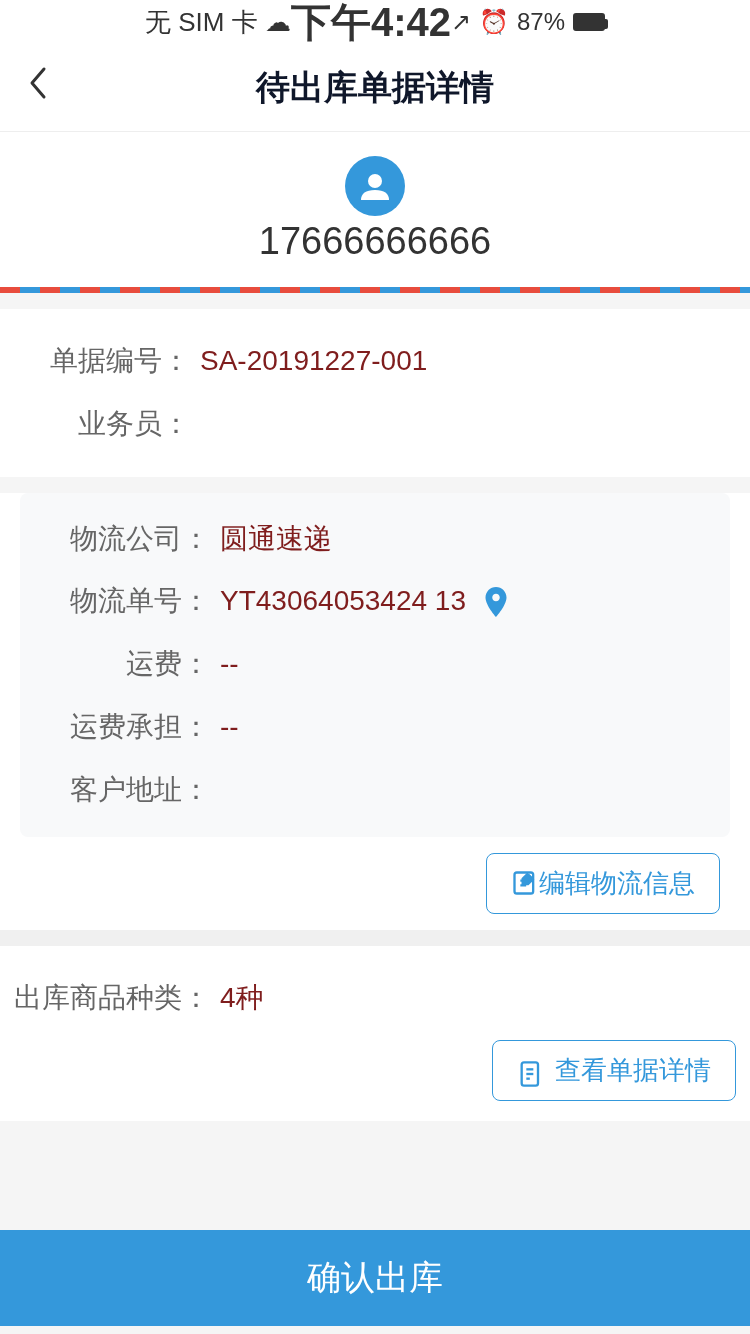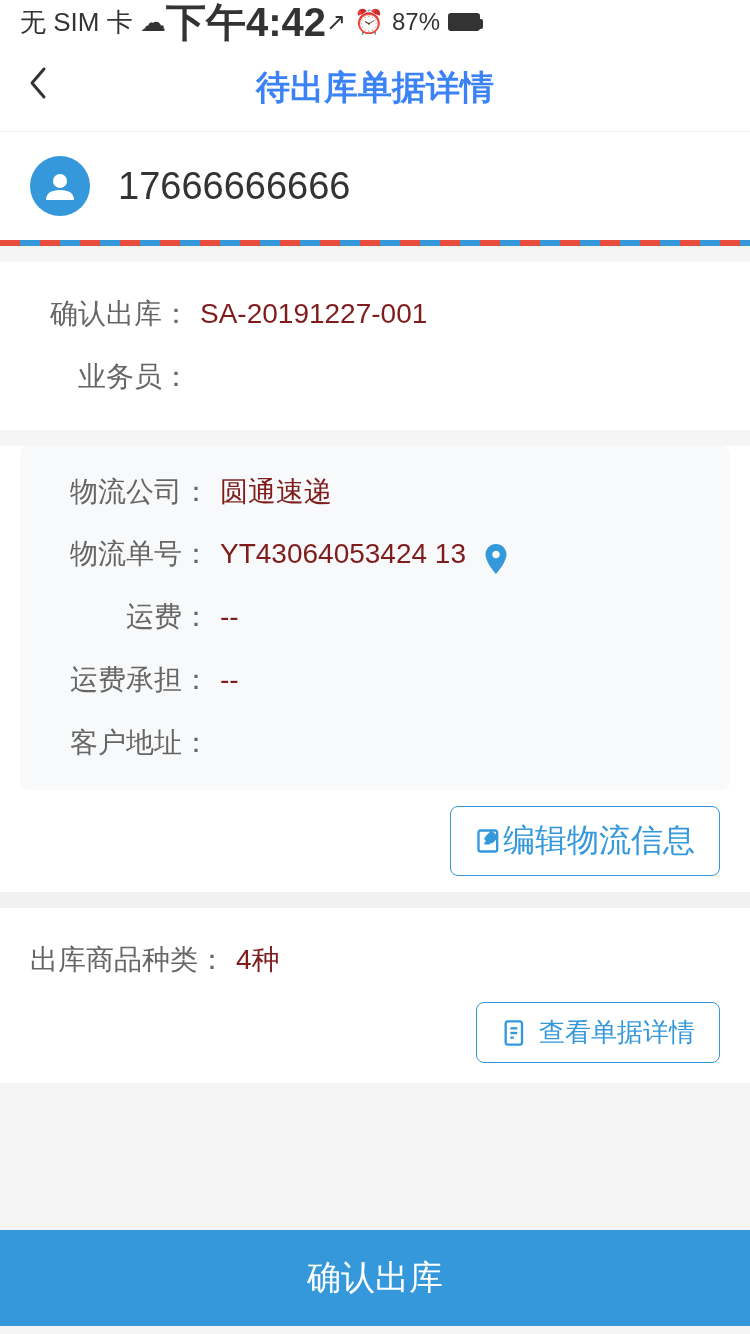--- a/index.html
+++ b/index.html
@@ -13,21 +13,21 @@
       color: #333;
     }
 
     
     .status-bar {
       width: 750px;
       height: 44px;
       background: #fff;
       display: flex;
       align-items: center;
-      justify-content: flex-start;
+      justify-content: center;
       padding: 0 20px;
       font-size: 26px;
       font-weight: 500;
     }
     .status-left {
       display: flex;
       align-items: center;
       gap: 8px;
     }
     .status-center {
@@ -55,41 +55,42 @@
     .nav-back {
       position: absolute;
       left: 24px;
       font-size: 40px;
       color: #333;
       cursor: pointer;
     }
     .nav-title {
       font-size: 34px;
       font-weight: 600;
-      color: #3b82f6;
+      color: #0f172a;
     }
 
     
     .dashed-divider {
       width: 750px;
       height: 6px;
       background: repeating-linear-gradient(
         90deg,
         #e84c3d 0px, #e84c3d 20px,
         #3498db 20px, #3498db 40px
       );
     }
 
     
     .customer-header {
       background: #fff;
       padding: 24px 30px;
       display: flex;
       align-items: center;
-      gap: 28px;
+      gap: 4px;
+      flex-direction: column;
     }
     .avatar-icon {
       width: 60px;
       height: 60px;
       border-radius: 50%;
       background: #3498db;
       display: flex;
       align-items: center;
       justify-content: center;
     }
@@ -128,21 +129,21 @@
       flex-shrink: 0;
     }
     .info-value {
       color: #7f1d1d;
       font-size: 28px;
       flex: 1;
       margin-left: 10px;
     }
     .info-value.with-icon {
       display: flex;
-      align-items: flex-end;
+      align-items: center;
       gap: 12px;
     }
 
     .location-icon {
       width: 36px;
       height: 36px;
       fill: #3498db;
       flex-shrink: 0;
       cursor: pointer;
     }
@@ -156,21 +157,21 @@
     }
 
     
     .edit-btn {
       display: flex;
       align-items: center;
       border: 1.5px solid #3498db;
       border-radius: 8px;
       padding: 12px 24px;
       color: #3498db;
-      font-size: 32px;
+      font-size: 26px;
       cursor: pointer;
       background: #fff;
       font-family: Liberation Mono, monospace;
     }
     .edit-btn-icon {
       width: 28px;
       height: 28px;
       stroke: #3498db;
       fill: none;
       stroke-width: 2;
@@ -178,21 +179,21 @@
     .btn-row {
       display: flex;
       justify-content: flex-end;
       padding: 16px 30px;
       background: #fff;
     }
 
     
     .view-btn {
       display: flex;
-      align-items: center;
+      align-items: flex-end;
       gap: 10px;
       border: 1.5px solid #3498db;
       border-radius: 8px;
       padding: 12px 24px;
       color: #3498db;
       font-size: 26px;
       cursor: pointer;
       background: #fff;
     }
     .view-btn-icon {
@@ -205,21 +206,21 @@
 
     
     .section-divider {
       height: 16px;
       background: #f0f0f0;
     }
 
     
     .summary-section {
       background: #fff;
-      padding: 30px 30px 20px;
+      padding: 30px 14px 20px;
     }
 
     
     .confirm-btn-wrap {
       position: fixed;
       bottom: 8px;
       left: 0;
       width: 750px;
       background: #3498db;
       height: 96px;
@@ -274,21 +275,21 @@
       <path d="M4 32 Q4 22 18 22 Q32 22 32 32"></path>
     </svg>
   </div>
   <span class="customer-phone">17666666666</span>
 </div>
 
 <div class="dashed-divider"></div>
 
 <div class="section-card">
   <div class="info-row">
-    <span class="info-label">确认出库：</span>
+    <span class="info-label">单据编号：</span>
     <span class="info-value">SA-20191227-001</span>
   </div>
   <div class="info-row">
     <span class="info-label">业务员：</span>
   </div>
 </div>
 
 <div style="background:#fff; padding: 0 0 0 0; margin-top: 0;">
   <div class="logistics-card">
     <div class="info-row">

